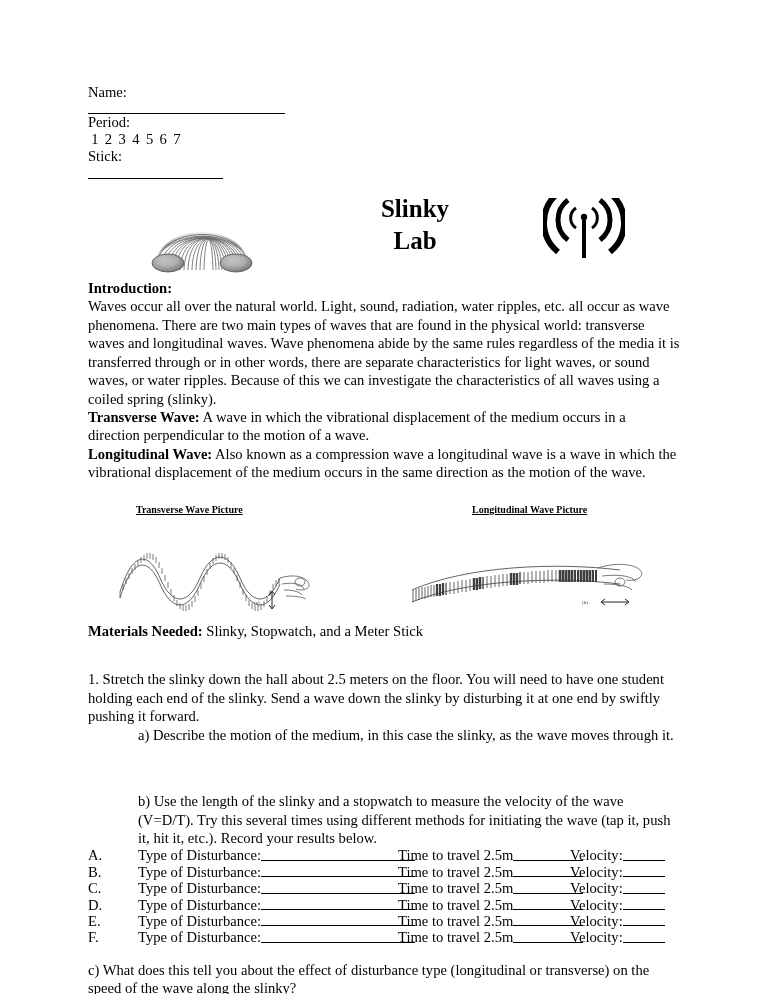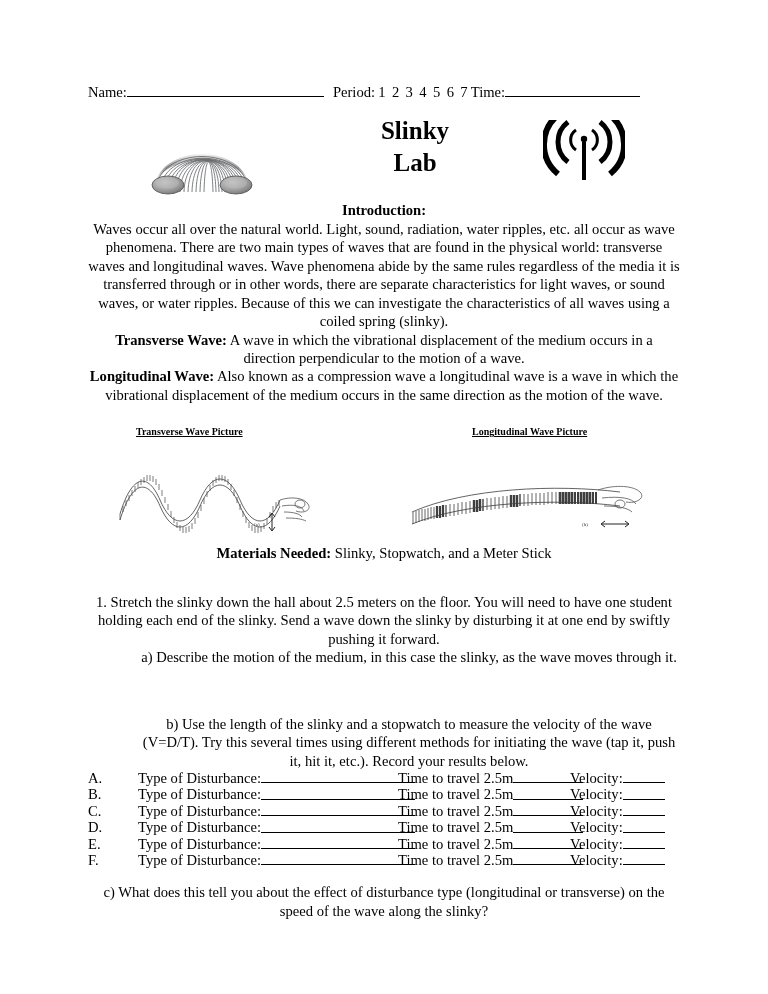--- a/index.html
+++ b/index.html
@@ -29,20 +29,21 @@
     width: 592px;
   }
 
   
   .hdr-line {
     display: flex;
     align-items: baseline;
     font-size: 14.6px;
     white-space: nowrap;
     margin-bottom: 2px;
+    flex-direction: column;
   }
   .hdr-label { flex: none; }
   .rule {
     display: inline-block;
     border-bottom: 1px solid #000;
     height: 0.85em;
     flex: none;
   }
   .rule-name { width: 197px; margin-right: 9px; }
   .rule-date { width: 135px; }
@@ -77,21 +78,21 @@
     left: 455px;
     top: 5px;
     width: 82px;
     height: 74px;
   }
 
   
   .para {
     font-size: 14.6px;
     line-height: 1.265;
-    text-align: center;
+    text-align: left;
   }
   .b { font-weight: bold; }
   .tight { margin: 0; }
   .section-gap-md { height: 15px; }
 
   
   .pic-captions {
     position: relative;
     height: 24px;
     margin-top: 22px;
@@ -150,21 +151,21 @@
 <div class="page">
   <div class="content">
 
     <div class="hdr-line">
       <span class="hdr-label">Name:</span>
       <span class="rule rule-name"></span>
       <span class="hdr-label">Period:</span>
       <span class="periods">
         <span>1</span><span>2</span><span>3</span><span>4</span><span>5</span><span>6</span><span>7</span>
       </span>
-      <span class="hdr-label">Time:</span>
+      <span class="hdr-label">Stick:</span>
       <span class="rule rule-date"></span>
     </div>
 
     <div class="title-band">
 
       <svg class="slinky-photo" viewBox="0 0 112 76">
         <defs>
           <linearGradient id="coilg" x1="0" y1="0" x2="0" y2="1">
             <stop offset="0%" stop-color="#f2f2f2"></stop>
             <stop offset="35%" stop-color="#9a9a9a"></stop>

